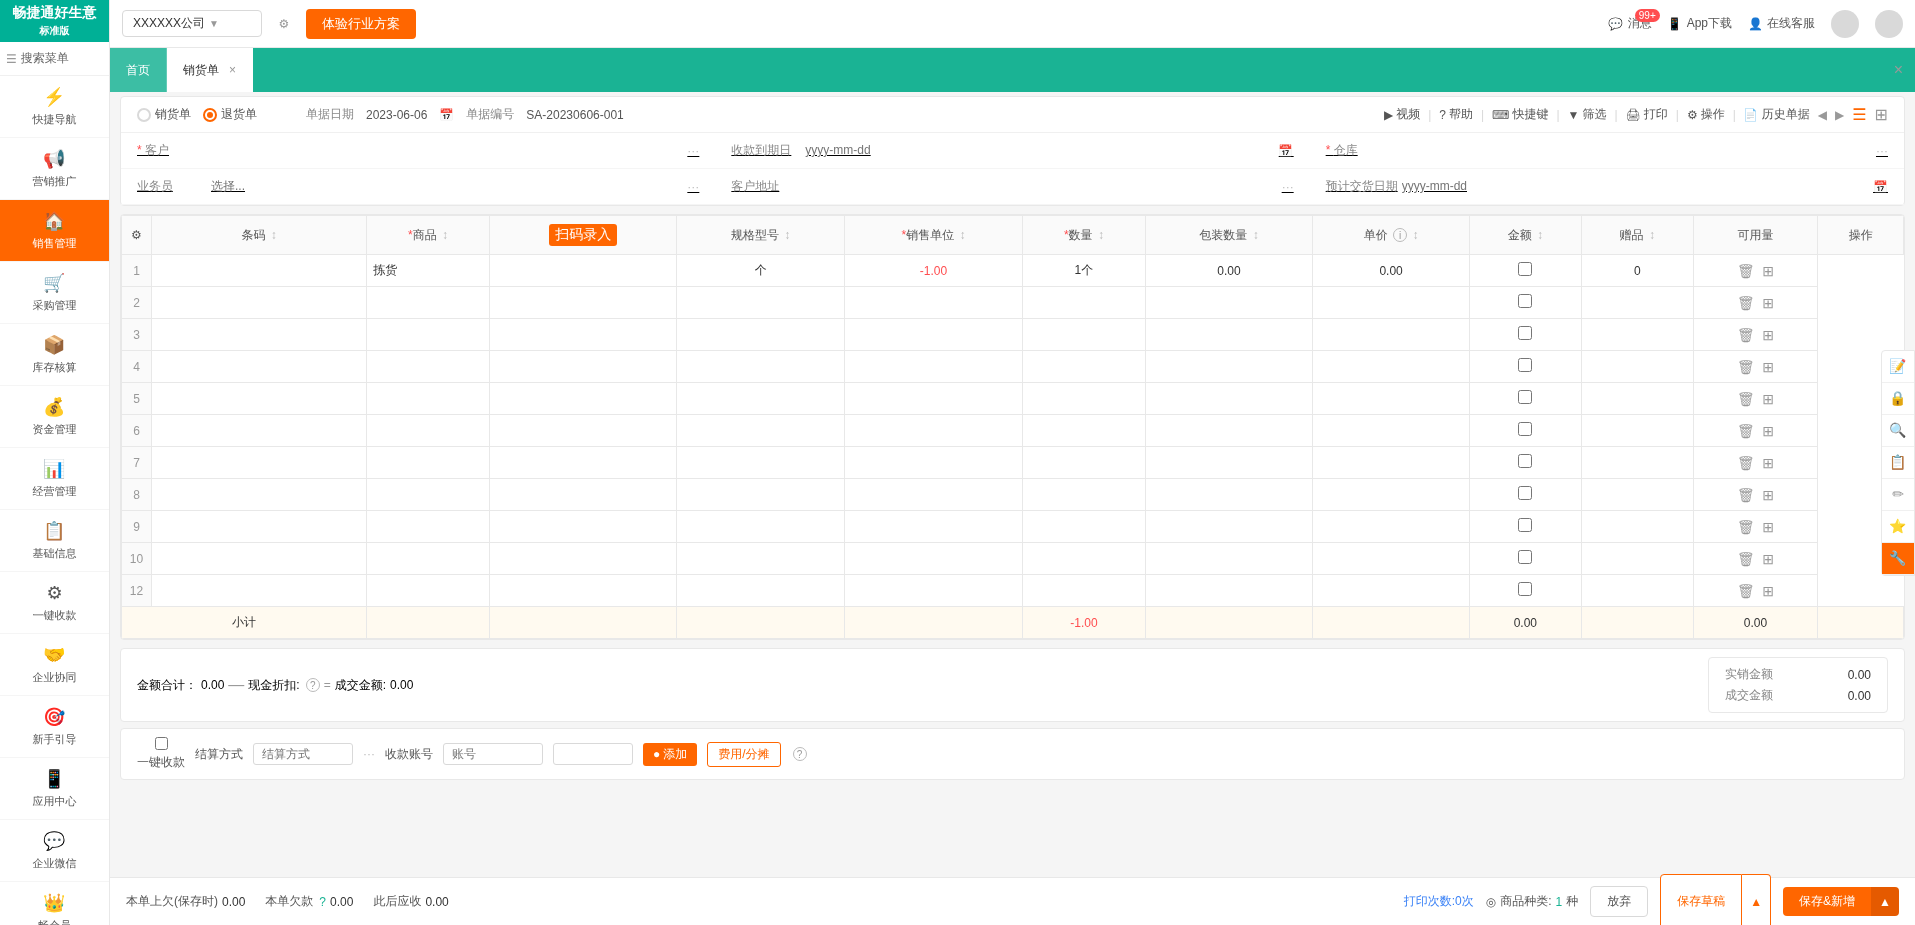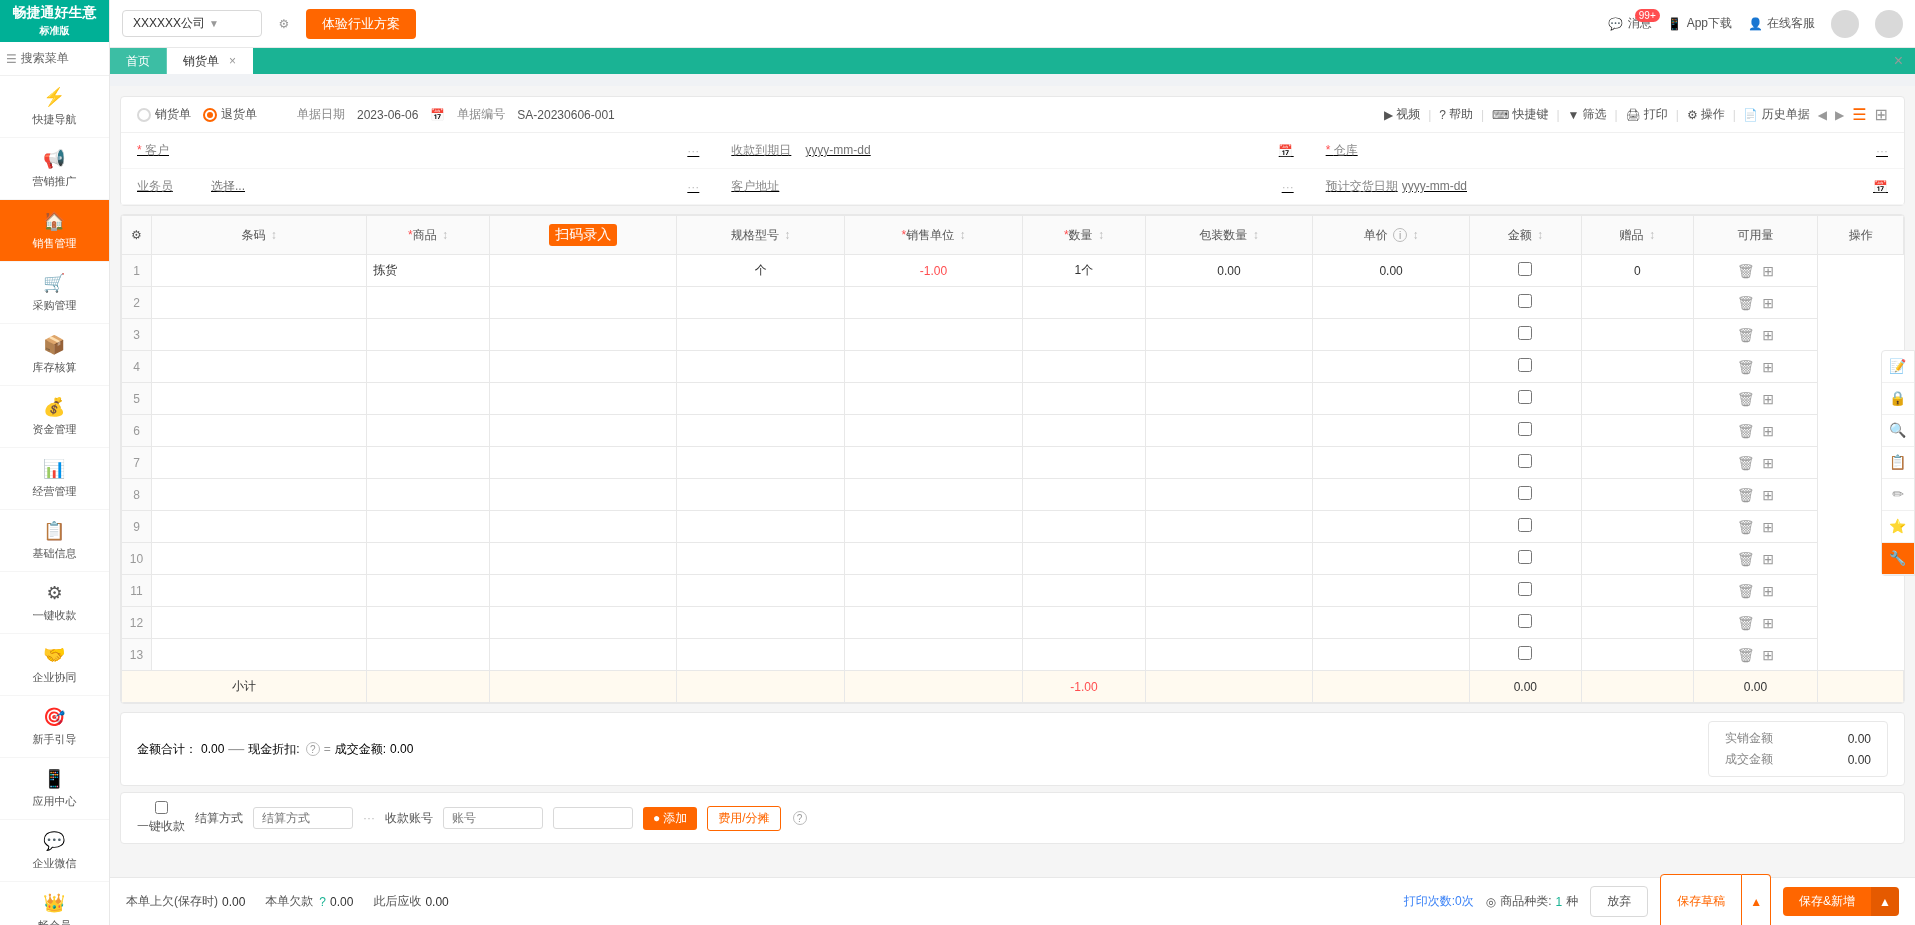--- a/index.html
+++ b/index.html
@@ -58,21 +58,21 @@
     .badge {
       background: #ff4d4f; color: white; border-radius: 10px; font-size: 10px;
       padding: 1px 4px; position: absolute; top: -6px; right: -8px; min-width: 18px; text-align: center;
     }
     .header-avatar {
       width: 28px; height: 28px; background: #d9d9d9; border-radius: 50%; cursor: pointer;
     }
 
     
     .tab-bar {
-      position: fixed; left: 110px; right: 0; top: 48px; height: 26px;
+      position: fixed; left: 110px; right: 0; top: 48px; height: 44px;
       background: #1ab394; display: flex; align-items: stretch; z-index: 98;
     }
     .tab-item {
       display: flex; align-items: center; padding: 0 16px; gap: 6px; cursor: pointer;
       color: rgba(255,255,255,0.8); font-size: 13px; white-space: nowrap;
       border-right: 1px solid rgba(255,255,255,0.2);
     }
     .tab-item.active { background: #fff; color: #333; }
     .tab-item.home { background: rgba(255,255,255,0.15); color: white; }
     .tab-close { color: #999; font-size: 12px; cursor: pointer; margin-left: 4px; }
@@ -97,21 +97,21 @@
     .radio-group { display: flex; align-items: center; gap: 12px; }
     .radio-item { display: flex; align-items: center; gap: 4px; cursor: pointer; color: #555; }
     .radio-circle {
       width: 14px; height: 14px; border-radius: 50%; border: 2px solid #d9d9d9;
       display: flex; align-items: center; justify-content: center;
     }
     .radio-circle.checked { border-color: #ff6600; }
     .radio-circle.checked::after {
       content: ''; width: 6px; height: 6px; border-radius: 50%; background: #ff6600;
     }
-    .form-meta { display: flex; align-items: center; gap: 12px; margin-left: 24px; color: #555; }
+    .form-meta { display: flex; align-items: center; gap: 12px; margin-left: 33px; color: #555; }
     .form-meta-label { color: #888; }
     .form-actions-right { margin-left: auto; display: flex; align-items: center; gap: 8px; }
     .action-link { display: flex; align-items: center; gap: 3px; color: #555; cursor: pointer; white-space: nowrap; }
     .action-divider { color: #d9d9d9; }
 
     
     .form-fields { display: grid; grid-template-columns: 1fr 1fr 1fr; gap: 0; }
     .form-field-row { display: flex; align-items: center; padding: 8px 16px; border-bottom: 1px solid #f5f5f5; text-decoration: underline; }
     .field-label { color: #888; min-width: 70px; white-space: nowrap; }
     .field-input {
@@ -632,55 +632,21 @@
       <td></td>
       <td></td>
       <td><input type="checkbox" class="table-checkbox" style=""></td>
       <td></td>
       <td>
         <span class="table-action-btn">🗑</span>
         <span class="table-action-btn">⊞</span>
       </td>
     </tr>
           <tr>
-      <td class="row-num">11</td>
-      <td><input type="text" style="border: none; outline: none; width: 80px;" value=""></td>
-      <td style="text-align:left;"></td>
-      <td></td>
-      <td></td>
-      <td></td>
-      <td></td>
-      <td></td>
-      <td></td>
-      <td><input type="checkbox" class="table-checkbox" style=""></td>
-      <td></td>
-      <td>
-        <span class="table-action-btn">🗑</span>
-        <span class="table-action-btn">⊞</span>
-      </td>
-    </tr>
-          <tr>
       <td class="row-num">12</td>
-      <td><input type="text" style="border: none; outline: none; width: 80px;" value=""></td>
-      <td style="text-align:left;"></td>
-      <td></td>
-      <td></td>
-      <td></td>
-      <td></td>
-      <td></td>
-      <td></td>
-      <td><input type="checkbox" class="table-checkbox" style=""></td>
-      <td></td>
-      <td>
-        <span class="table-action-btn">🗑</span>
-        <span class="table-action-btn">⊞</span>
-      </td>
-    </tr>
-          <tr>
-      <td class="row-num">13</td>
       <td><input type="text" style="border: none; outline: none; width: 80px;" value=""></td>
       <td style="text-align:left;"></td>
       <td></td>
       <td></td>
       <td></td>
       <td></td>
       <td></td>
       <td></td>
       <td><input type="checkbox" class="table-checkbox" style=""></td>
       <td></td>

